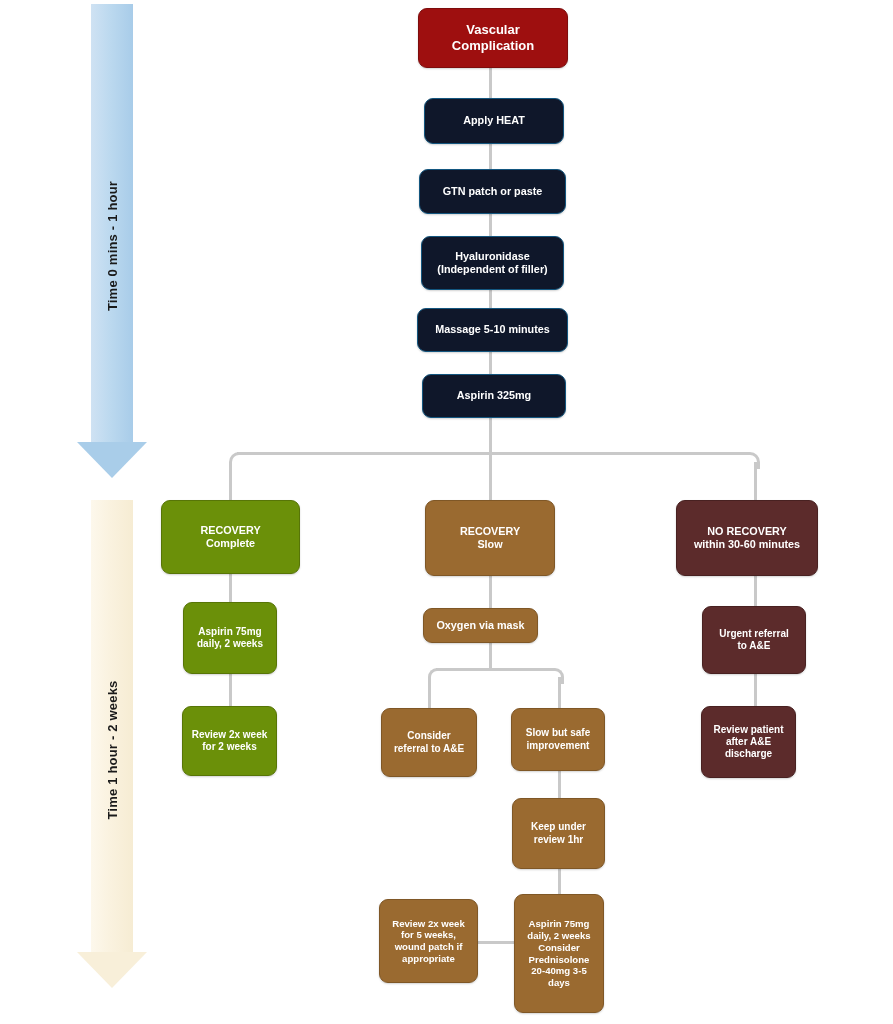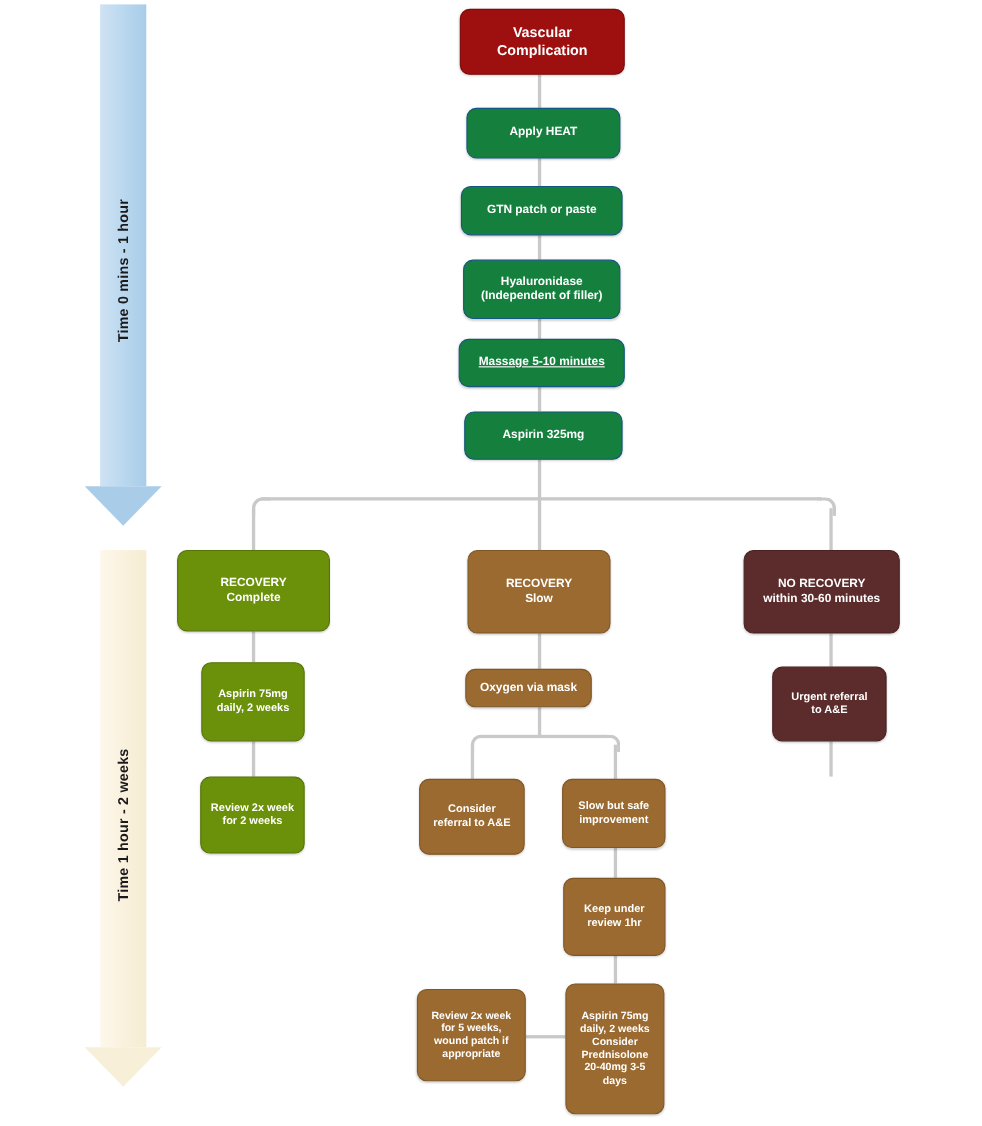--- a/index.html
+++ b/index.html
@@ -95,21 +95,21 @@
     box-shadow: 0 1px 2px rgba(0,0,0,0.18);
   }
   .node .ttl {
     display: block;
   }
   .node .sub {
     display: block;
   }
 
   .n-red    { background: #9e0f0f; border: 1px solid #7d0c0c; }
-  .n-blue   { background: #15803d; border: 1px solid #13567f; }
+  .n-blue   { background: #0f172a; border: 1px solid #13567f; }
   .n-green  { background: #6b9009; border: 1px solid #577507; }
   .n-brown  { background: #9a6a30; border: 1px solid #7f5726; }
   .n-maroon { background: #5c2b2b; border: 1px solid #482121; }
 
   .fs13 { font-size: 13px; }
   .fs11 { font-size: 10.8px; }
   .fs10 { font-size: 10px; }
   .fs95 { font-size: 9.6px; }
 </style>
 </head>
@@ -174,21 +174,21 @@
 
   <div class="node n-blue fs11" style="left:419px; top:169px; width:147px; height:45px;">
     <span class="ttl">GTN patch or paste</span>
   </div>
 
   <div class="node n-blue fs11" style="left:421px; top:236px; width:143px; height:54px; flex-direction:column;">
     <span class="ttl">Hyaluronidase</span>
     <span class="sub">(Independent of filler)</span>
   </div>
 
-  <div class="node n-blue fs11" style="left:417px; top:308px; width:151px; height:44px;text-decoration:underline;">
+  <div class="node n-blue fs11" style="left:417px; top:308px; width:151px; height:44px;">
     <span class="ttl">Massage 5-10 minutes</span>
   </div>
 
   <div class="node n-blue fs11" style="left:422px; top:374px; width:144px; height:44px;">
     <span class="ttl">Aspirin 325mg</span>
   </div>
 
   <div class="node n-green fs11" style="left:161px; top:500px; width:139px; height:74px; flex-direction:column;">
     <span class="ttl">RECOVERY</span>
     <span class="sub">Complete</span>
@@ -247,14 +247,19 @@
     <span class="sub">Prednisolone</span>
     <span class="sub">20-40mg 3-5</span>
     <span class="sub">days</span>
   </div>
 
   <div class="node n-maroon fs10" style="left:702px; top:606px; width:104px; height:68px; flex-direction:column;">
     <span class="ttl">Urgent referral</span>
     <span class="sub">to A&amp;E</span>
   </div>
 
+  <div class="node n-maroon fs10" style="left:701px; top:706px; width:95px; height:72px; flex-direction:column;">
+    <span class="ttl">Review patient</span>
+    <span class="sub">after A&amp;E</span>
+    <span class="sub">discharge</span>
+  </div>
 
 </div>
 
 </body></html>

